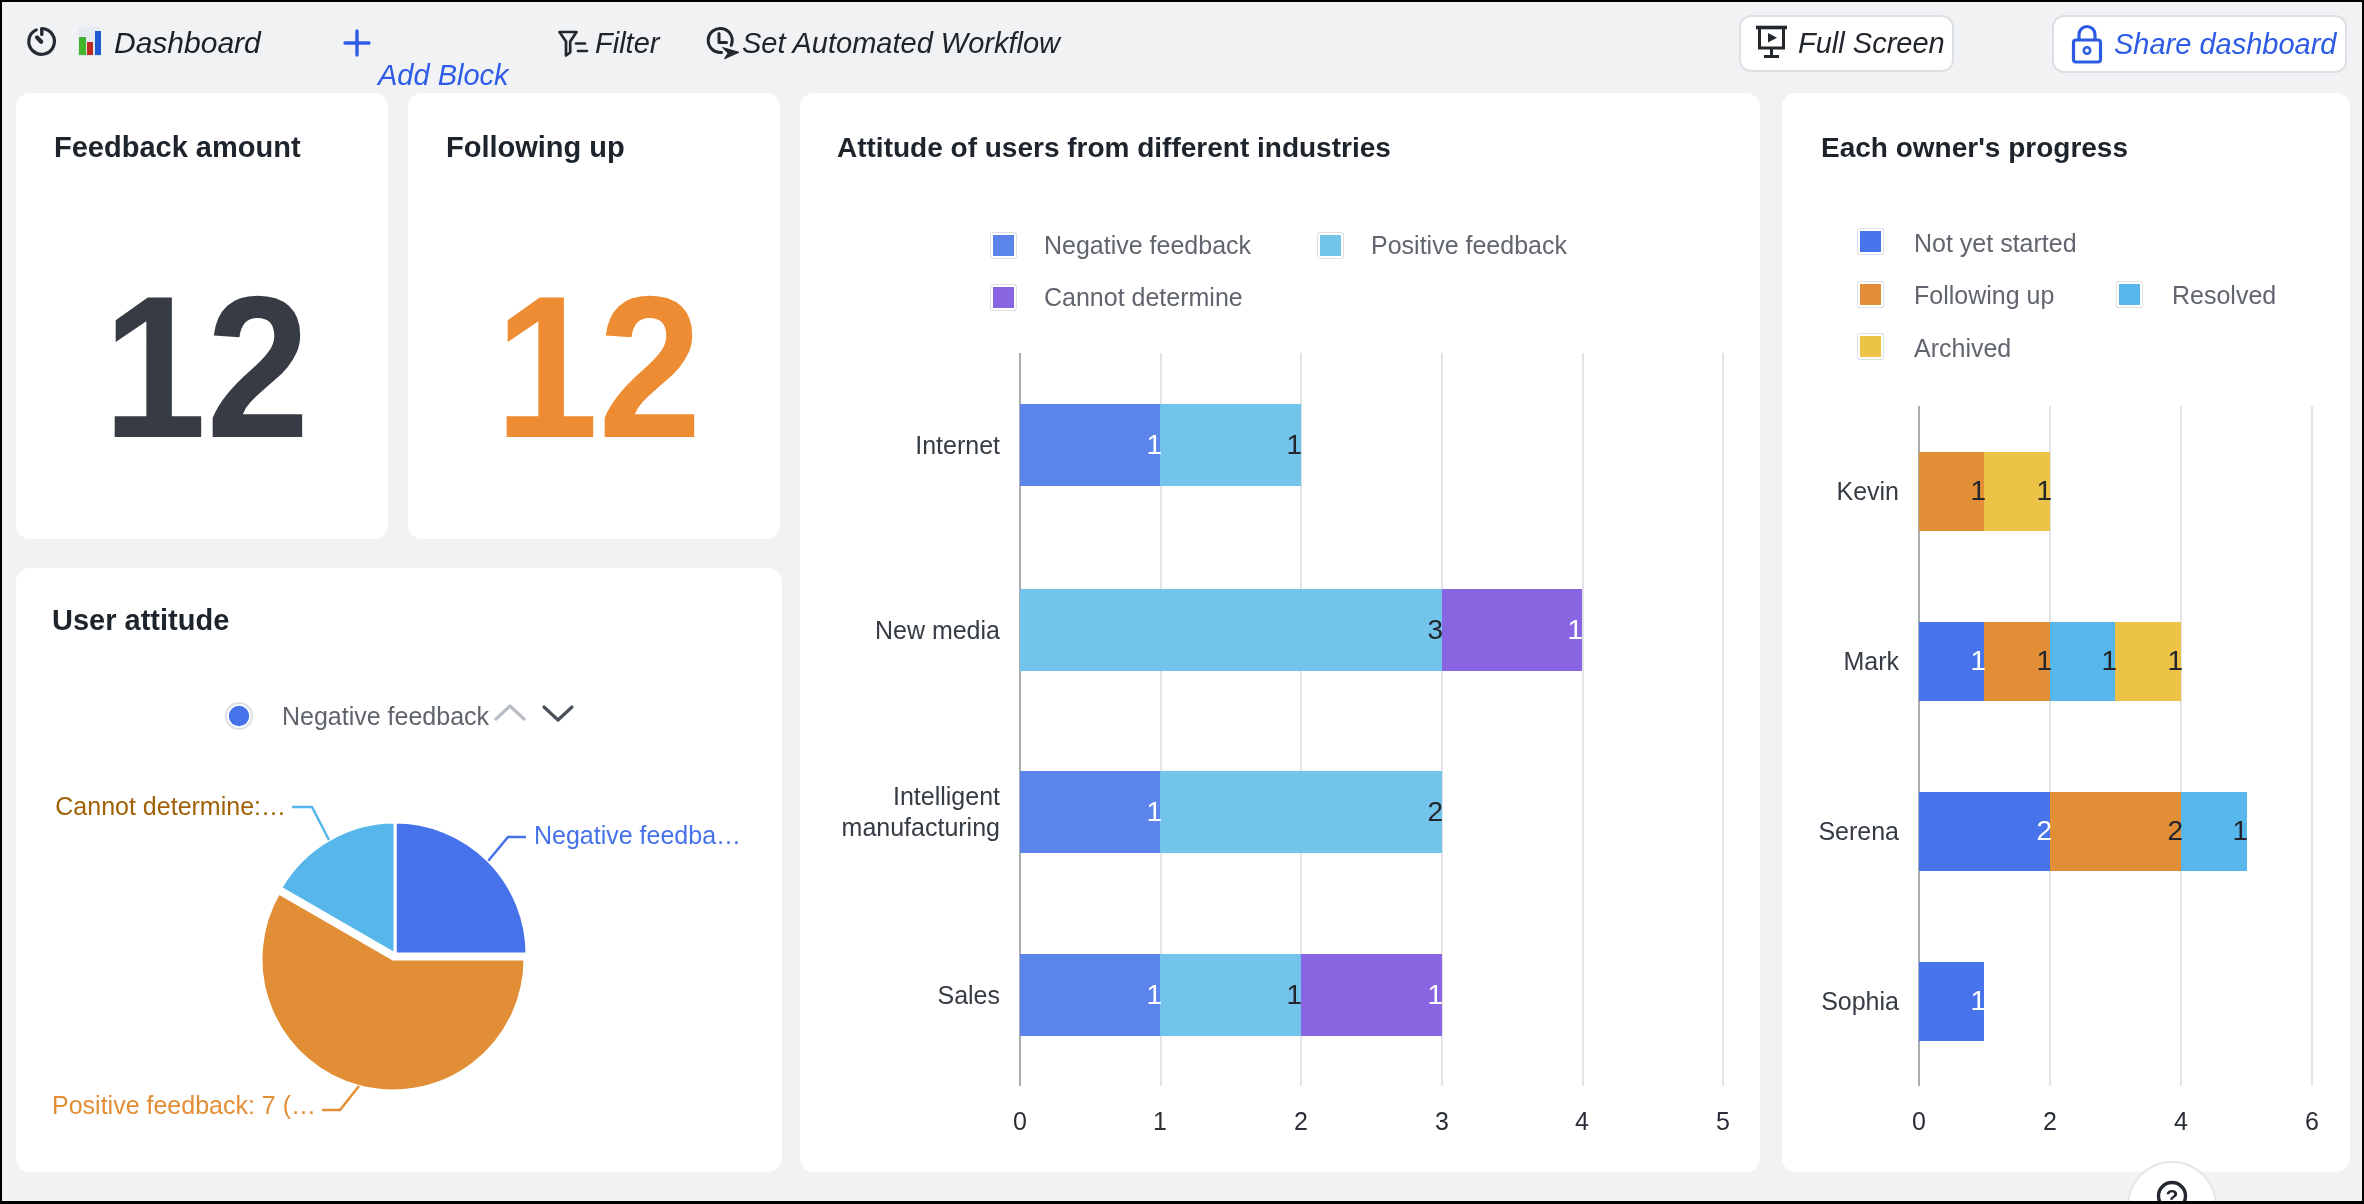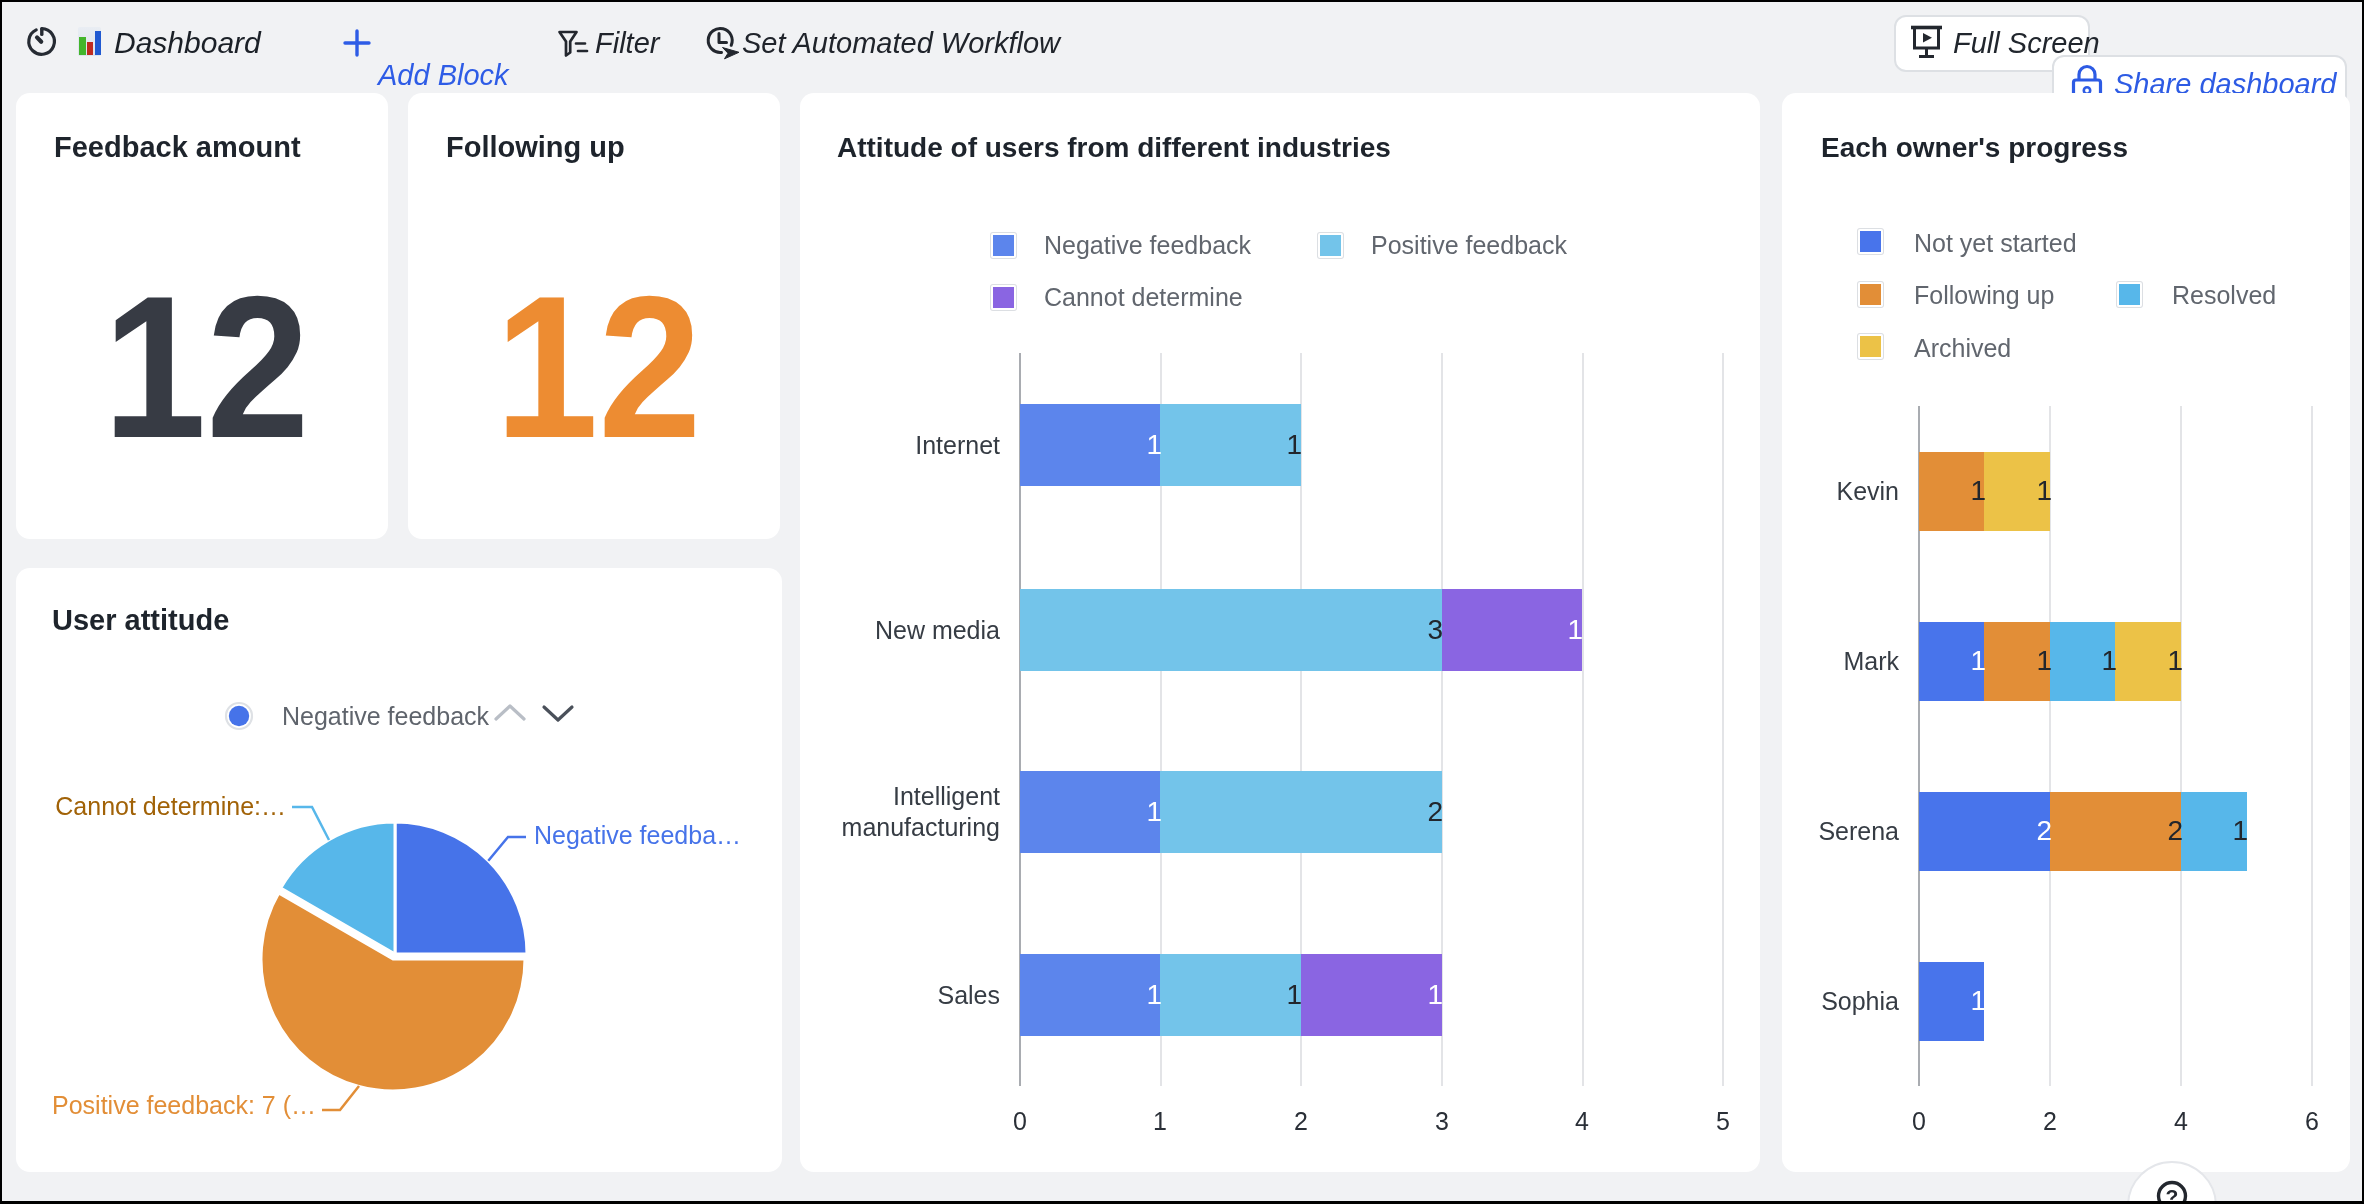--- a/index.html
+++ b/index.html
@@ -42,31 +42,31 @@
   <div style="position:absolute;left:78px;top:27px;width:23px;height:29px;border-radius:2px;background:linear-gradient(#E9EDF3,#DDE3EC);">
     <div style="position:absolute;left:1px;top:9.5px;width:6.5px;height:18.5px;background:#43B52C;"></div>
     <div style="position:absolute;left:9px;top:14.5px;width:6px;height:13.5px;background:#BE2B20;"></div>
     <div style="position:absolute;left:17px;top:3.5px;width:5.8px;height:24.5px;background:#2059D1;"></div>
   </div>
   <div style="position:absolute;left:114px;top:28px;font-size:30px;line-height:30px;font-weight:500;color:#1B2027;">Dashboard</div>
   <div style="position:absolute;left:378px;top:29px;font-size:29px;line-height:29px;color:#2E5CE6;margin-top:32px;">Add Block</div>
   <div style="position:absolute;left:595px;top:29px;font-size:29px;line-height:29px;color:#20242B;">Filter</div>
   <div style="position:absolute;left:742px;top:29px;font-size:29px;line-height:29px;color:#20242B;">Set Automated Workflow</div>
 
-  <div style="position:absolute;left:1894px;top:15px;width:196px;height:57px;background:#fff;border:2px solid #DDE0E4;border-radius:12px;">
+  <div style="position:absolute;left:1739px;top:15px;width:215px;height:57px;background:#fff;border:2px solid #DDE0E4;border-radius:12px;">
     <svg width="40" height="40" style="position:absolute;left:10px;top:7px;">
       <path d="M 5 3.5 H 36" stroke="#23272E" stroke-width="3.6" fill="none"></path>
       <path d="M 8.5 3.5 V 24 H 32.5 V 3.5" stroke="#23272E" stroke-width="3" fill="none"></path>
       <path d="M 17 9 L 26 13.7 L 17 18.4 Z" fill="#23272E"></path>
       <path d="M 20.5 24 V 31 M 13 32.5 H 28" stroke="#23272E" stroke-width="3" fill="none"></path>
     </svg>
     <div style="position:absolute;left:57px;top:12px;font-size:29px;line-height:29px;font-weight:500;color:#21262D;white-space:nowrap;">Full Screen</div>
   </div>
 
-  <div style="position:absolute;left:2052px;top:15px;width:295px;height:58px;background:#fff;border:2px solid #DDE0E4;border-radius:12px;margin-top:40px;">
+  <div style="position:absolute;left:2052px;top:15px;width:295px;height:58px;background:#fff;border:2px solid #DDE0E4;border-radius:12px;">
     <svg width="44" height="44" style="position:absolute;left:14px;top:6px;">
       <rect x="5.5" y="17" width="27" height="22" rx="2.5" fill="none" stroke="#2D5BE4" stroke-width="3.2"></rect>
       <path d="M 11 17 V 11.5 A 8 8 0 0 1 27 11.5 V 17" fill="none" stroke="#2D5BE4" stroke-width="3.2"></path>
       <circle cx="19" cy="27.5" r="3.2" fill="none" stroke="#2D5BE4" stroke-width="2.6"></circle>
     </svg>
     <div style="position:absolute;left:60px;top:13px;font-size:29px;line-height:29px;font-weight:500;color:#2D5BE4;white-space:nowrap;">Share dashboard</div>
   </div>
 </div>
 
 <div class="card" style="left:16px;top:93px;width:372px;height:446px;">

